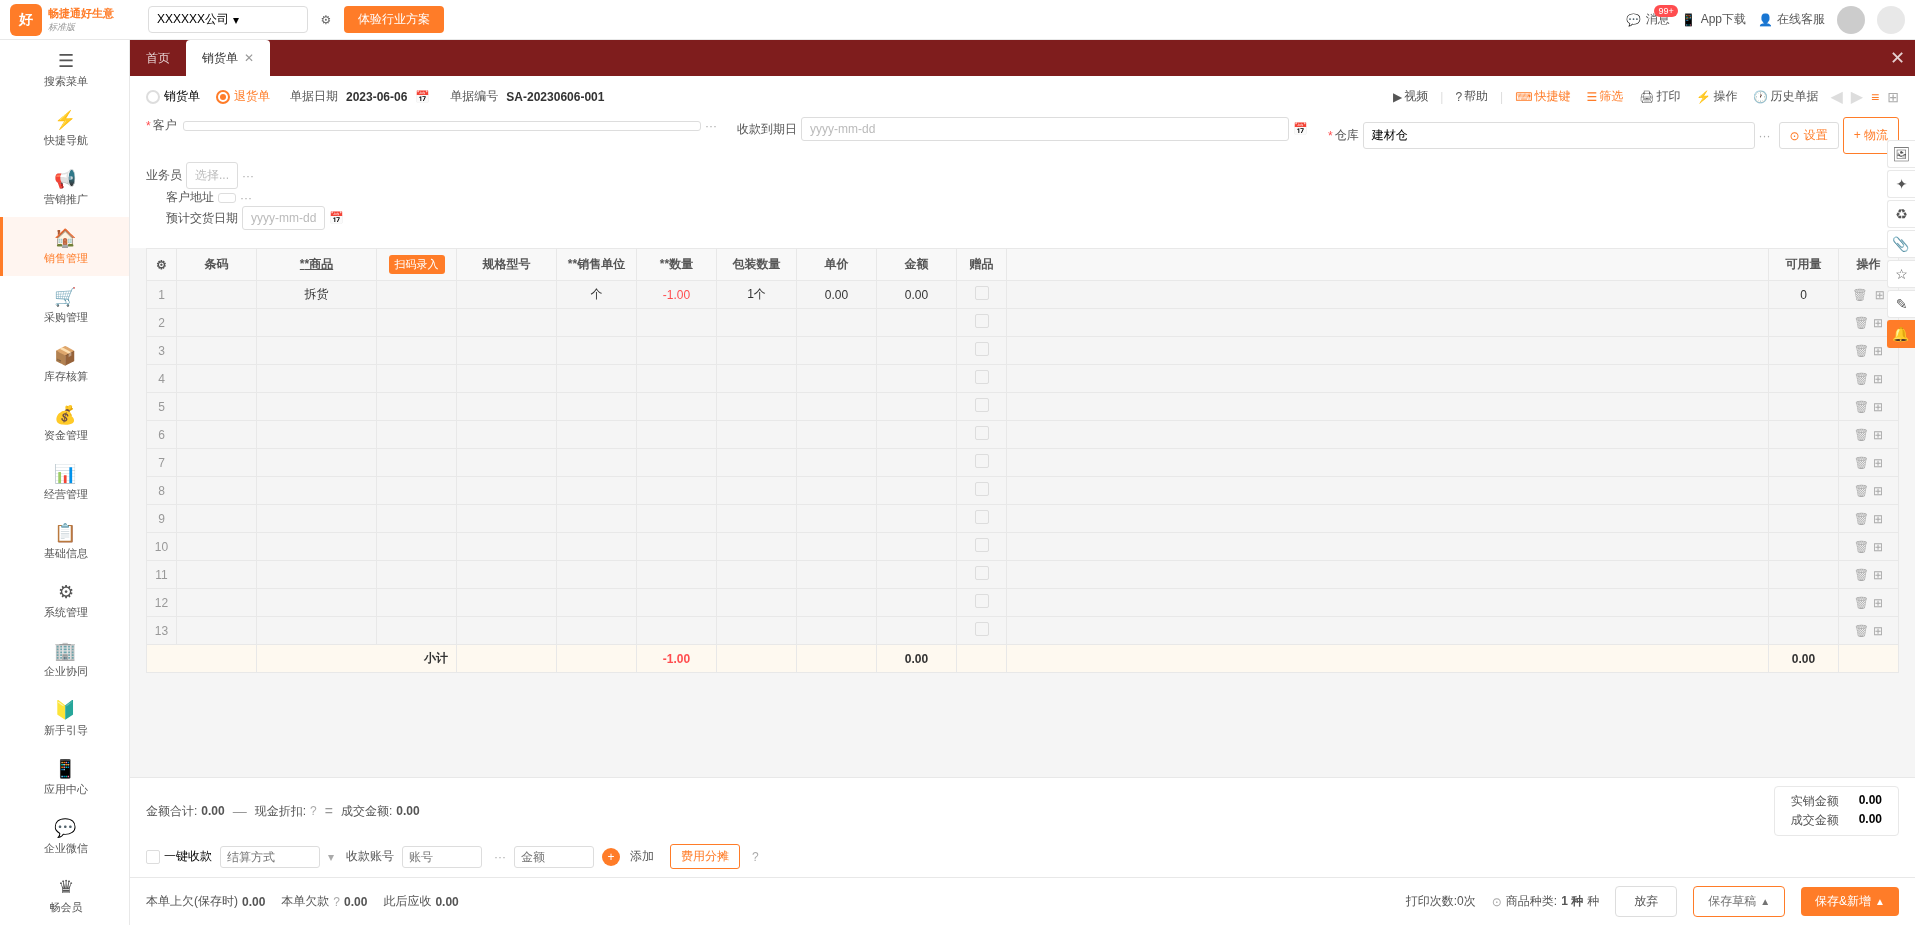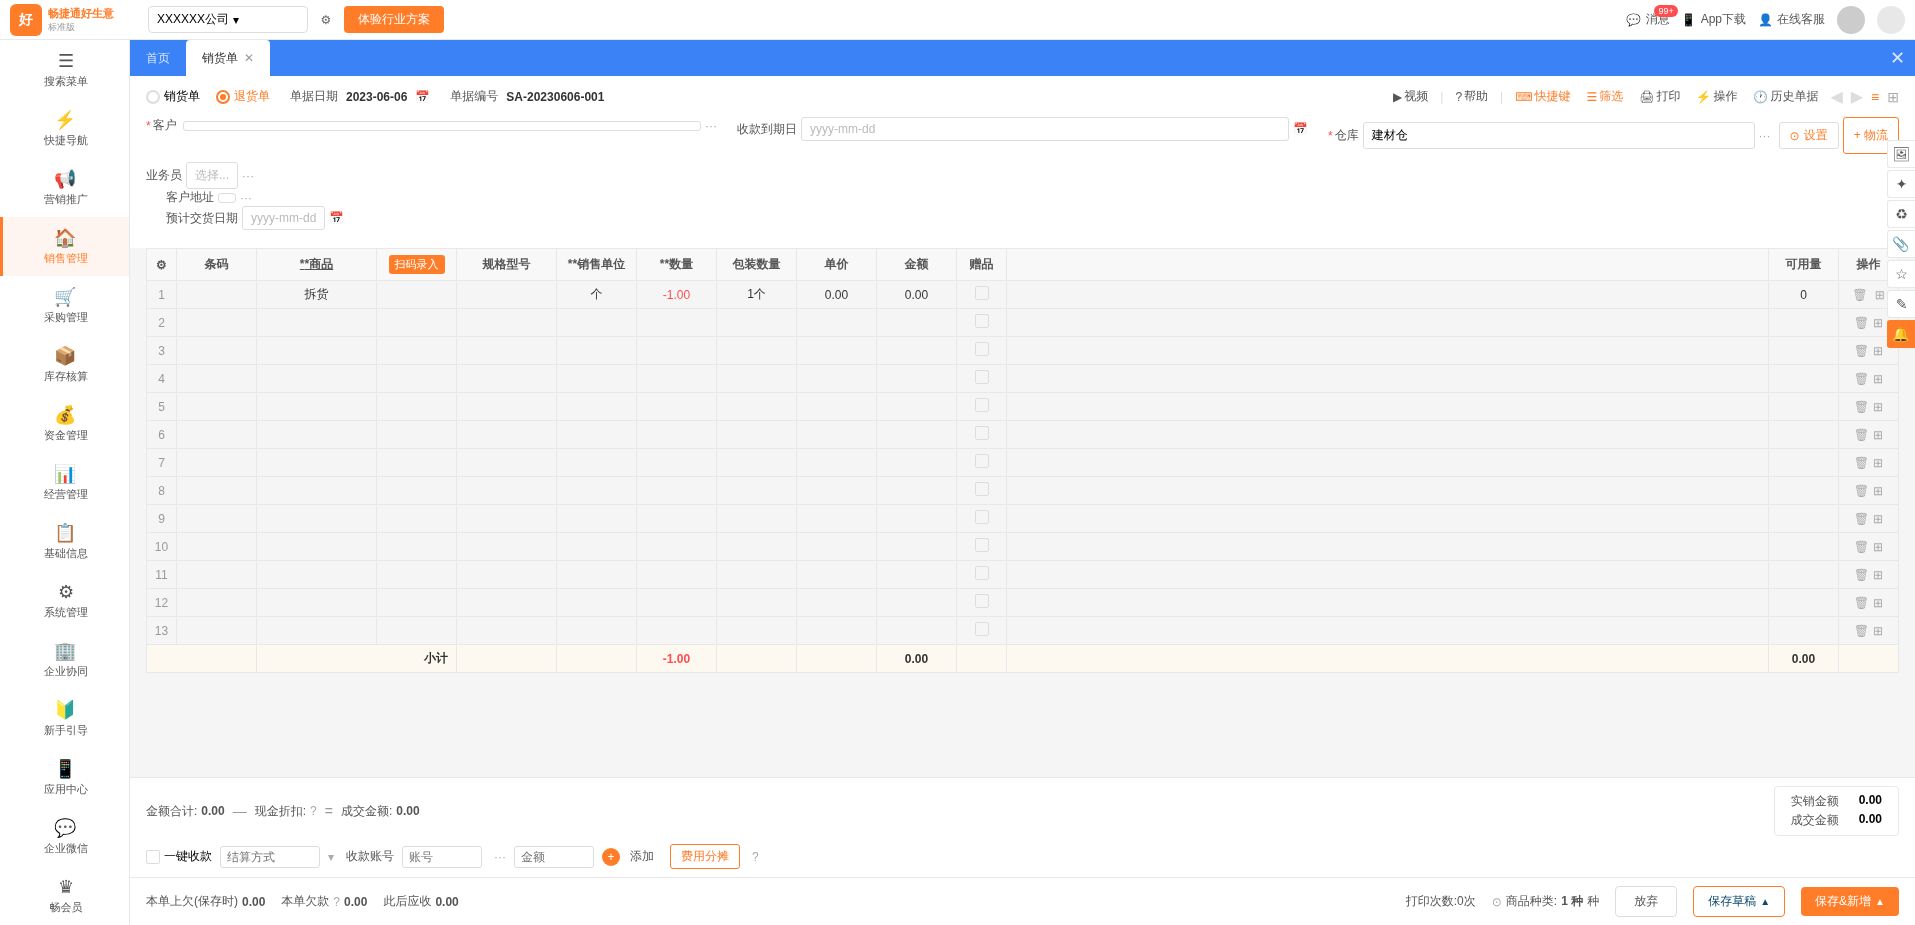--- a/index.html
+++ b/index.html
@@ -21,21 +21,21 @@
     .main-layout { display: flex; flex: 1; overflow: hidden; }
 
     
     .sidebar { width: 130px; background: #fff; border-right: 1px solid #e8e8e8; display: flex; flex-direction: column; overflow-y: auto; flex-shrink: 0; }
     .sidebar-item { display: flex; flex-direction: column; align-items: center; padding: 10px 0; cursor: pointer; color: #555; border-left: 3px solid transparent; }
     .sidebar-item.active { background: #fff5f0; border-left: 3px solid #ff7c28; color: #ff7c28; }
     .sidebar-item .si-icon { font-size: 18px; margin-bottom: 2px; }
     .sidebar-item .si-label { font-size: 11px; }
 
     
-    .tab-bar { background: #3b82f6; height: 36px; display: flex; align-items: center; padding: 0 0; flex-shrink: 0; }
+    .tab-bar { background: #7f1d1d; height: 36px; display: flex; align-items: center; padding: 0 0; flex-shrink: 0; }
     .tab-item { height: 36px; display: flex; align-items: center; padding: 0 16px; cursor: pointer; color: rgba(255,255,255,0.8); font-size: 13px; gap: 6px; }
     .tab-item.home { background: transparent; }
     .tab-item.active { background: #fff; color: #333; border-radius: 4px 4px 0 0; }
     .tab-close { color: #999; font-size: 12px; cursor: pointer; }
     .tab-spacer { flex: 1; }
     .tab-close-btn { color: rgba(255,255,255,0.8); margin-right: 10px; font-size: 18px; cursor: pointer; }
 
     
     .form-area { background: #fff; padding: 10px 16px; flex-shrink: 0; }
     .radio-group { display: flex; align-items: center; gap: 16px; }
@@ -83,35 +83,35 @@
     .add-btn { background: #ff7c28; color: #fff; border: none; border-radius: 50%; width: 18px; height: 18px; display: flex; align-items: center; justify-content: center; cursor: pointer; font-size: 12px; flex-shrink: 0; }
 
     
     .footer-bar { background: #fff; border-top: 1px solid #e8e8e8; padding: 8px 16px; display: flex; align-items: center; gap: 16px; flex-shrink: 0; }
     .footer-item { display: flex; align-items: center; gap: 4px; color: #555; }
     .footer-val { font-weight: bold; }
     .footer-right { margin-left: auto; display: flex; align-items: center; gap: 16px; }
     .print-count { color: #555; }
     .goods-type { display: flex; align-items: center; gap: 4px; color: #555; }
     .discard-btn { border: 1px solid #ddd; background: #fff; border-radius: 4px; padding: 6px 18px; cursor: pointer; color: #555; }
-    .save-draft-btn { border: 1px solid #ff7c28; background: #fff; color: #0c4a6e; border-radius: 4px; padding: 6px 14px; cursor: pointer; display: flex; align-items: center; gap: 4px; }
+    .save-draft-btn { border: 1px solid #ff7c28; background: #fff; color: #737373; border-radius: 4px; padding: 6px 14px; cursor: pointer; display: flex; align-items: center; gap: 4px; }
     .save-new-btn { background: #ff7c28; color: #fff; border: none; border-radius: 4px; padding: 6px 14px; cursor: pointer; display: flex; align-items: center; gap: 4px; }
     .btn-arrow { font-size: 10px; }
 
     .nav-content { display: flex; flex-direction: column; flex: 1; overflow: hidden; position: relative; }
   </style>
 </head>
 <body>
 
 <div class="top-bar">
   <div class="logo-area">
     <div class="logo-icon">好</div>
     <div>
       <div style="font-size:11px;color:#ff7c28;font-weight:bold;">畅捷通好生意</div>
-      <div style="font-size:9px;color:#999;">标准版</div>
+      <div style="font-size:9px;color:#999;font-style:italic;">标准版</div>
     </div>
   </div>
 
   <div class="company-selector" style="margin-left:8px;">
     <span>XXXXXX公司</span>
     <span>▾</span>
   </div>
 
   <div class="settings-icon-btn">⚙</div>
 

